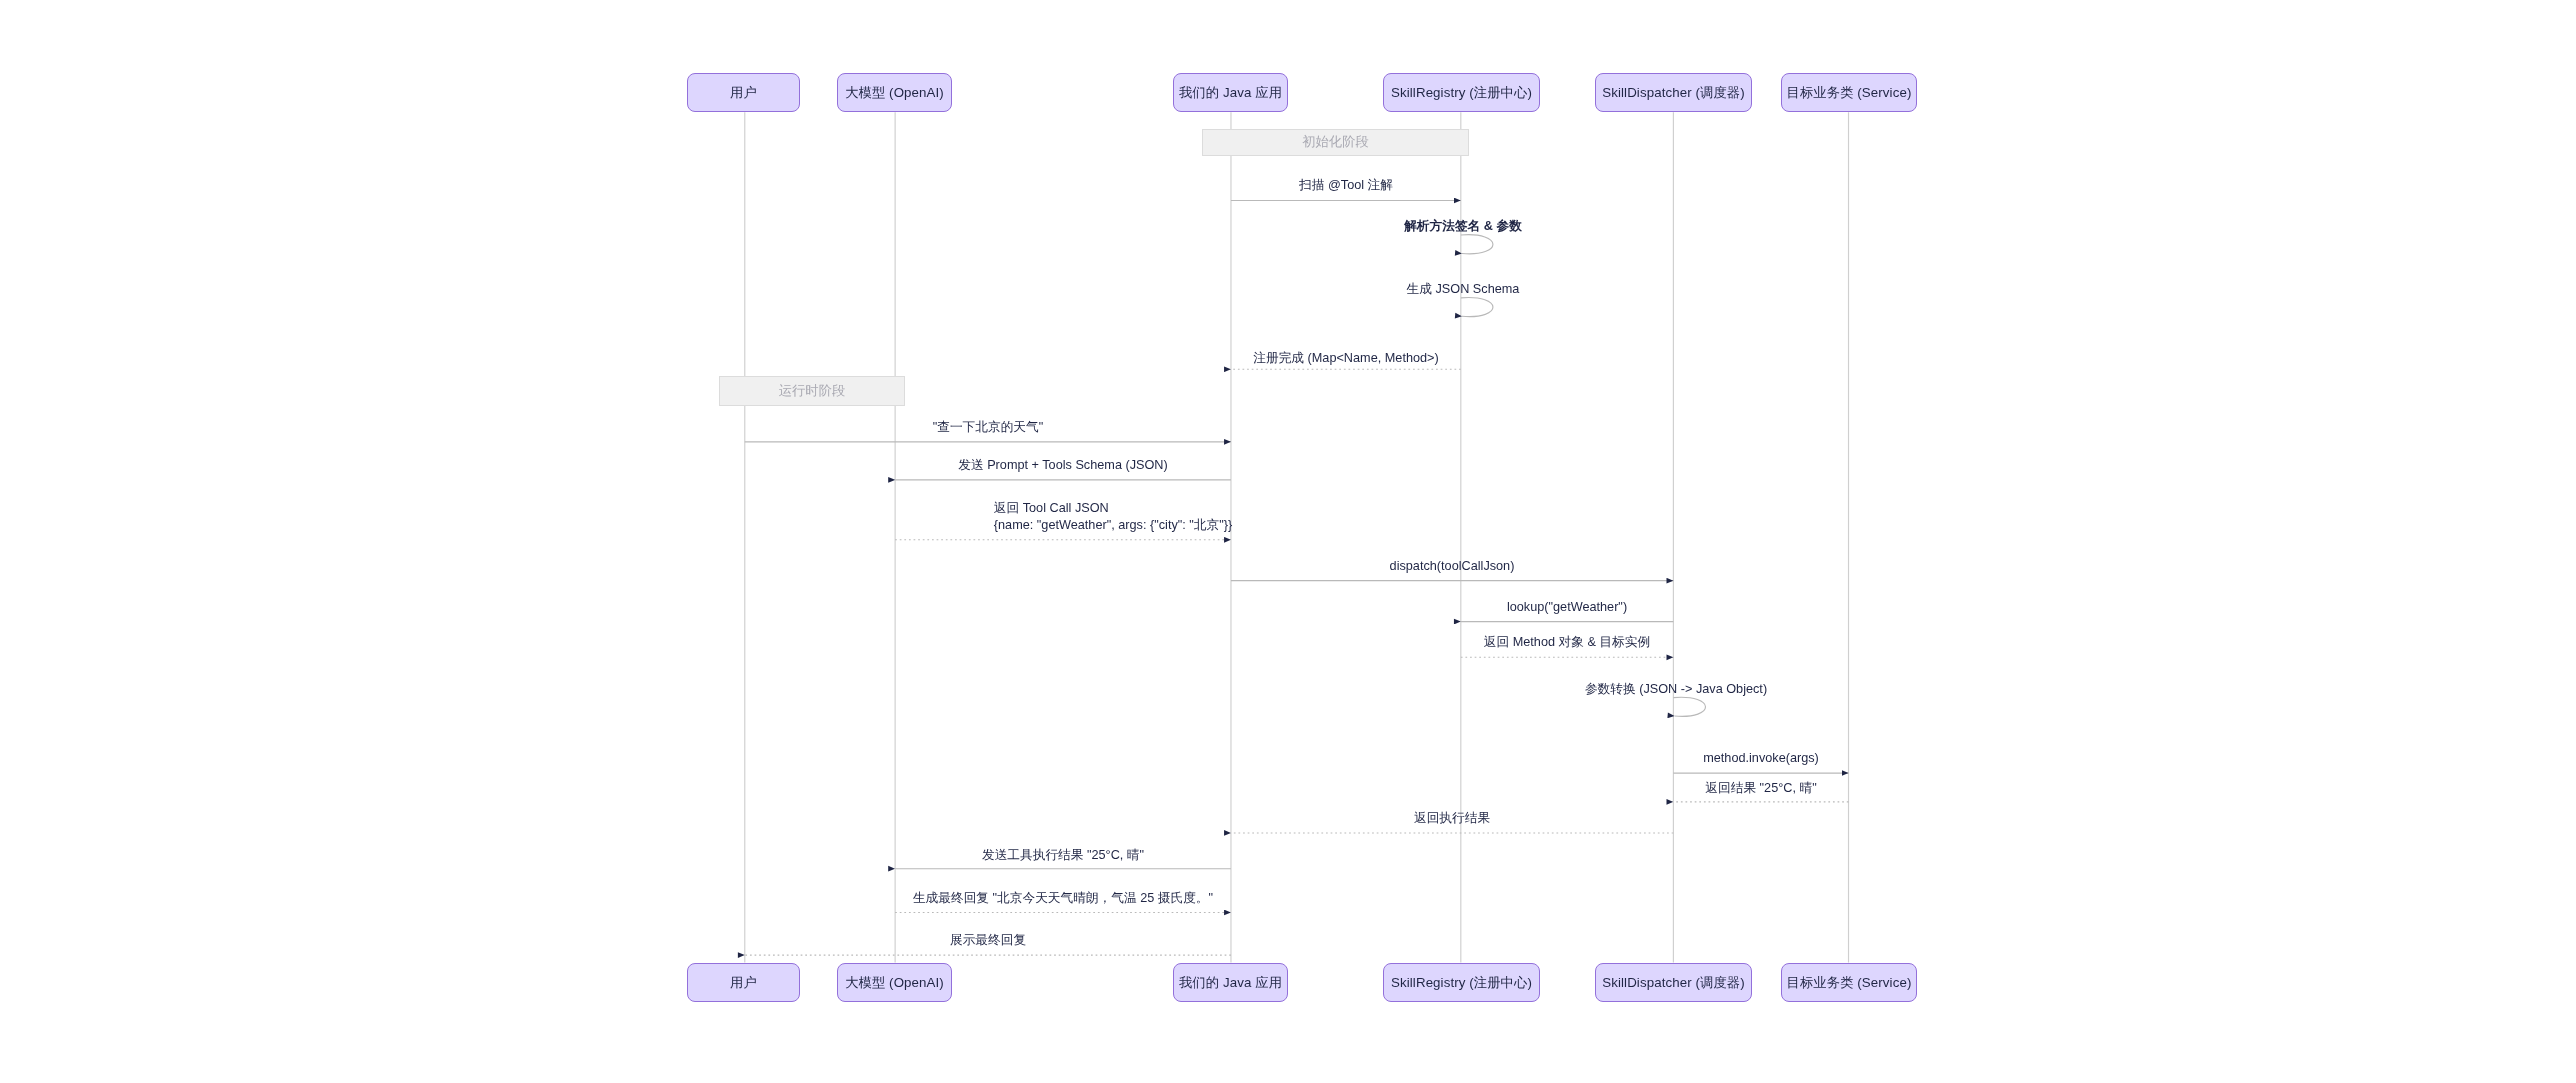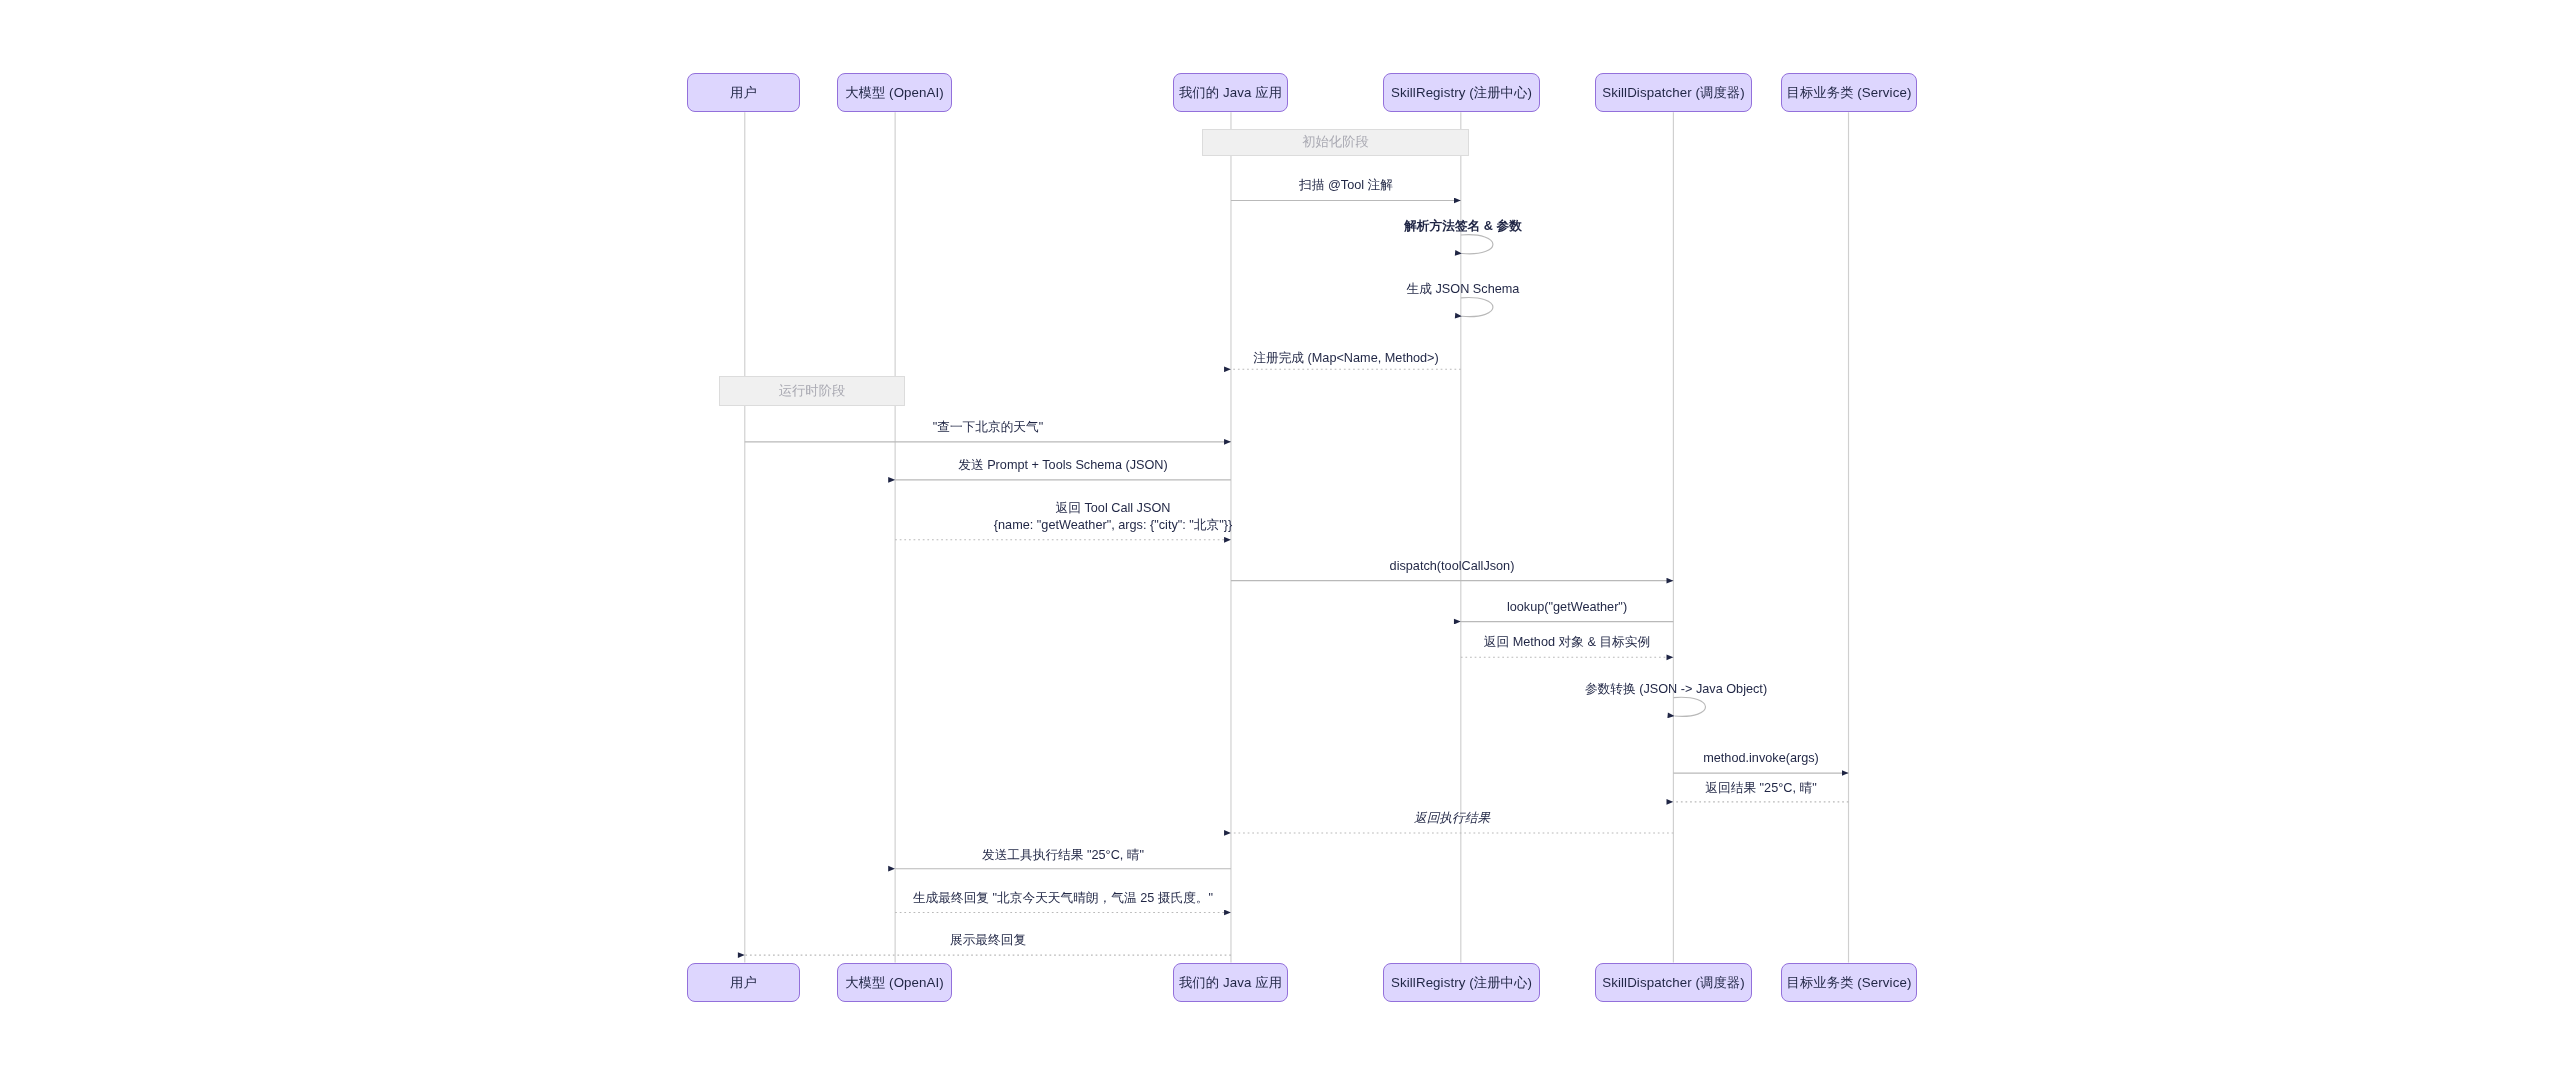--- a/index.html
+++ b/index.html
@@ -52,21 +52,20 @@
     justify-content: center;
     color: #a9a9b2;
     font-size: 13.3px;
   }
   .msg-label {
     position: absolute;
     transform: translateX(-50%);
     color: #1f2544;
     font-size: 12.7px;
     white-space: pre;
-    text-align: center;
     line-height: 1.35;
   }
 </style>
 </head>
 <body>
 
 <div id="canvas">
   <svg id="svg-layer" viewBox="0 0 4470 1880" xmlns="http://www.w3.org/2000/svg">
     <defs>
       <marker id="arrowSolid" markerWidth="14" markerHeight="14" refX="12" refY="5" orient="auto" markerUnits="userSpaceOnUse">
@@ -133,19 +132,19 @@
       <div class="msg-label" style="left: 988px; top: 419px;">"查一下北京的天气"</div>
       <div class="msg-label" style="left: 1063px; top: 457px;">发送 Prompt + Tools Schema (JSON)</div>
       <div class="msg-label" style="left: 1113px; top: 500px;">返回 Tool Call JSON
 {name: "getWeather", args: {"city": "北京"}}</div>
       <div class="msg-label" style="left: 1452px; top: 558px;">dispatch(toolCallJson)</div>
       <div class="msg-label" style="left: 1567px; top: 599px;">lookup("getWeather")</div>
       <div class="msg-label" style="left: 1567px; top: 634px;">返回 Method 对象 &amp; 目标实例</div>
       <div class="msg-label" style="left: 1676px; top: 681px;">参数转换 (JSON -&gt; Java Object)</div>
       <div class="msg-label" style="left: 1761px; top: 750px;">method.invoke(args)</div>
       <div class="msg-label" style="left: 1761px; top: 780px;">返回结果 "25°C, 晴"</div>
-      <div class="msg-label" style="left: 1452px; top: 810px; font-style: italic;">返回执行结果</div>
+      <div class="msg-label" style="left: 1452px; top: 810px;">返回执行结果</div>
       <div class="msg-label" style="left: 1063px; top: 847px;">发送工具执行结果 "25°C, 晴"</div>
       <div class="msg-label" style="left: 1063px; top: 890px;">生成最终回复 "北京今天天气晴朗，气温 25 摄氏度。"</div>
       <div class="msg-label" style="left: 988px; top: 932px;">展示最终回复</div>
     </div>
 </div>
 
 
 </body></html>

